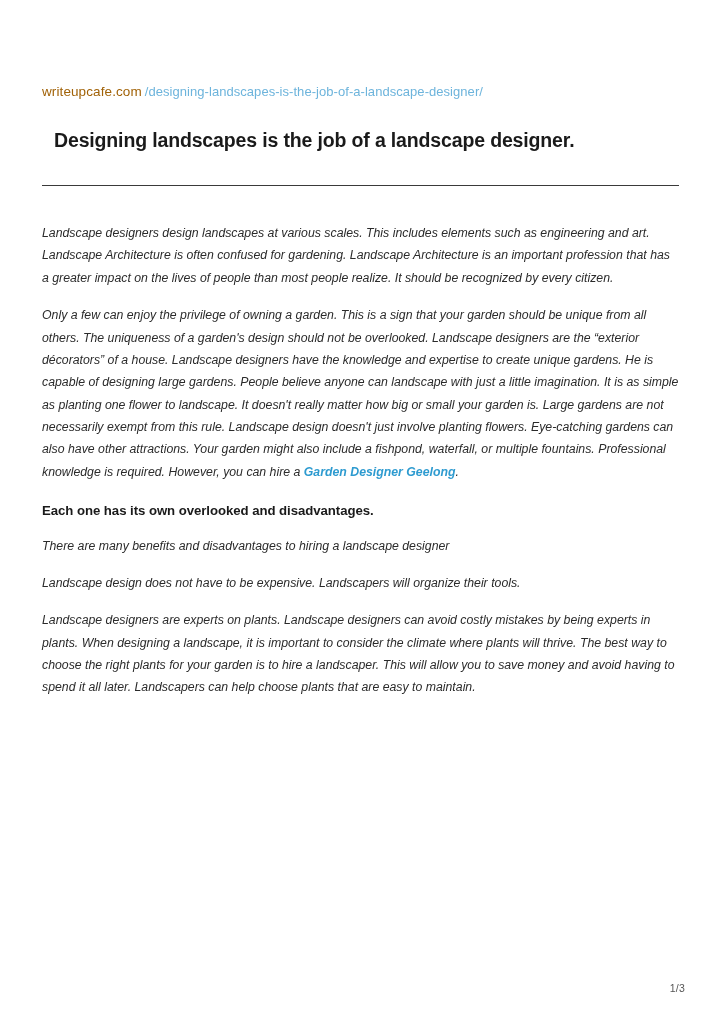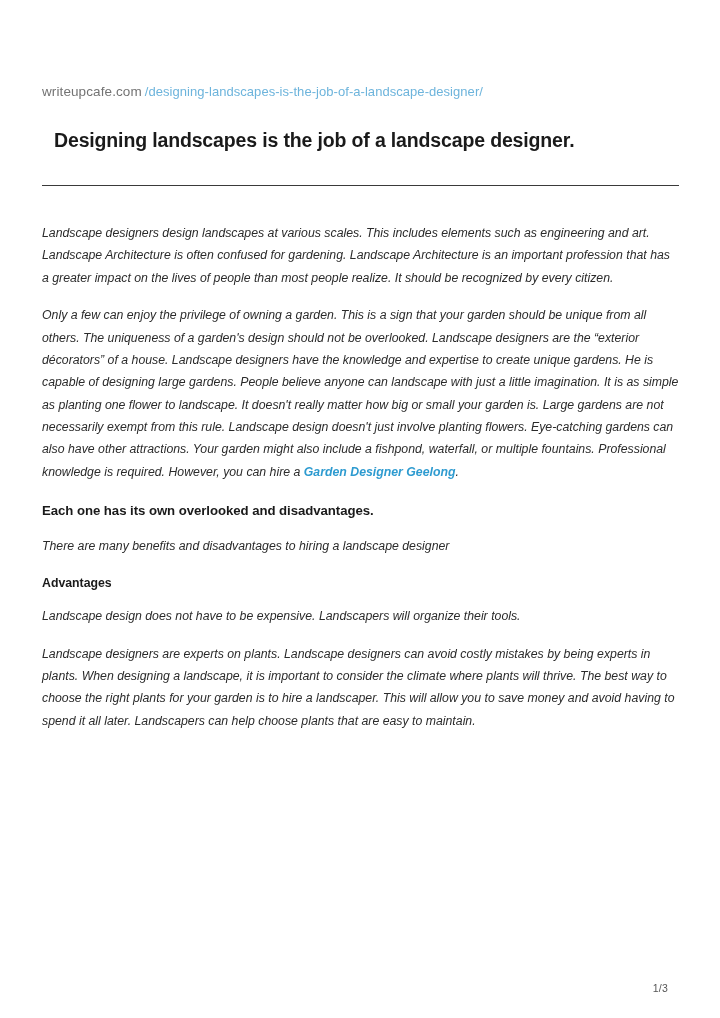--- a/index.html
+++ b/index.html
@@ -35,21 +35,21 @@
 
   
   .source-line {
     padding-top: 82px;
     line-height: 1.1;
     white-space: nowrap;
     overflow: hidden;
   }
   .source-domain {
     font-size: 13.5px;
-    color: #737373;
+    color: #a16207;
     letter-spacing: 0.1px;
   }
   .source-path {
     font-size: 13px;
     color: #6db4dc;
     letter-spacing: 0.05px;
     margin-left: 3px;
   }
 
   
@@ -110,21 +110,21 @@
 
   a.inline-link {
     color: #2e9bd0;
     font-weight: bold;
     text-decoration: none;
   }
 
   
   .page-number {
     position: absolute;
-    right: 52px;
+    right: 35px;
     bottom: 24px;
     font-size: 10.5px;
     color: #555555;
     letter-spacing: 0.2px;
   }
 </style>
 </head>
 <body>
 
 <div class="page">
@@ -143,21 +143,20 @@
 
     <p class="para">Landscape designers design landscapes at various scales. This includes elements such as engineering and art. Landscape Architecture is often confused for gardening. Landscape Architecture is an important profession that has a greater impact on the lives of people than most people realize. It should be recognized by every citizen.</p>
 
 
     <p class="para"><span>Only a few can enjoy the privilege of owning a garden. This is a sign that your garden should be unique from all others. The uniqueness of a garden's design should not be overlooked. Landscape designers are the “exterior décorators” of a house. Landscape designers have the knowledge and expertise to create unique gardens. He is capable of designing large gardens. People believe anyone can landscape with just a little imagination. It is as simple as planting one flower to landscape. It doesn't really matter how big or small your garden is. Large gardens are not necessarily exempt from this rule. Landscape design doesn't just involve planting flowers. Eye-catching gardens can also have other attractions. Your garden might also include a fishpond, waterfall, or multiple fountains. Professional knowledge is required. However, you can hire a </span><a class="inline-link" href="#">Garden Designer Geelong</a><span>.</span></p>
 
     <h2 class="section-heading">Each one has its own overlooked and disadvantages.</h2>
 
     <p class="para">There are many benefits and disadvantages to hiring a landscape designer</p>
 
-    <h3 class="sub-heading">Advantages</h3>
 
 
     <p class="para">Landscape design does not have to be expensive. Landscapers will organize their tools.</p>
 
     <p class="para">Landscape designers are experts on plants. Landscape designers can avoid costly mistakes by being experts in plants. When designing a landscape, it is important to consider the climate where plants will thrive. The best way to choose the right plants for your garden is to hire a landscaper. This will allow you to save money and avoid having to spend it all later. Landscapers can help choose plants that are easy to maintain.</p>
 
   </div>
 
   <div class="page-number">1/3</div>
 

